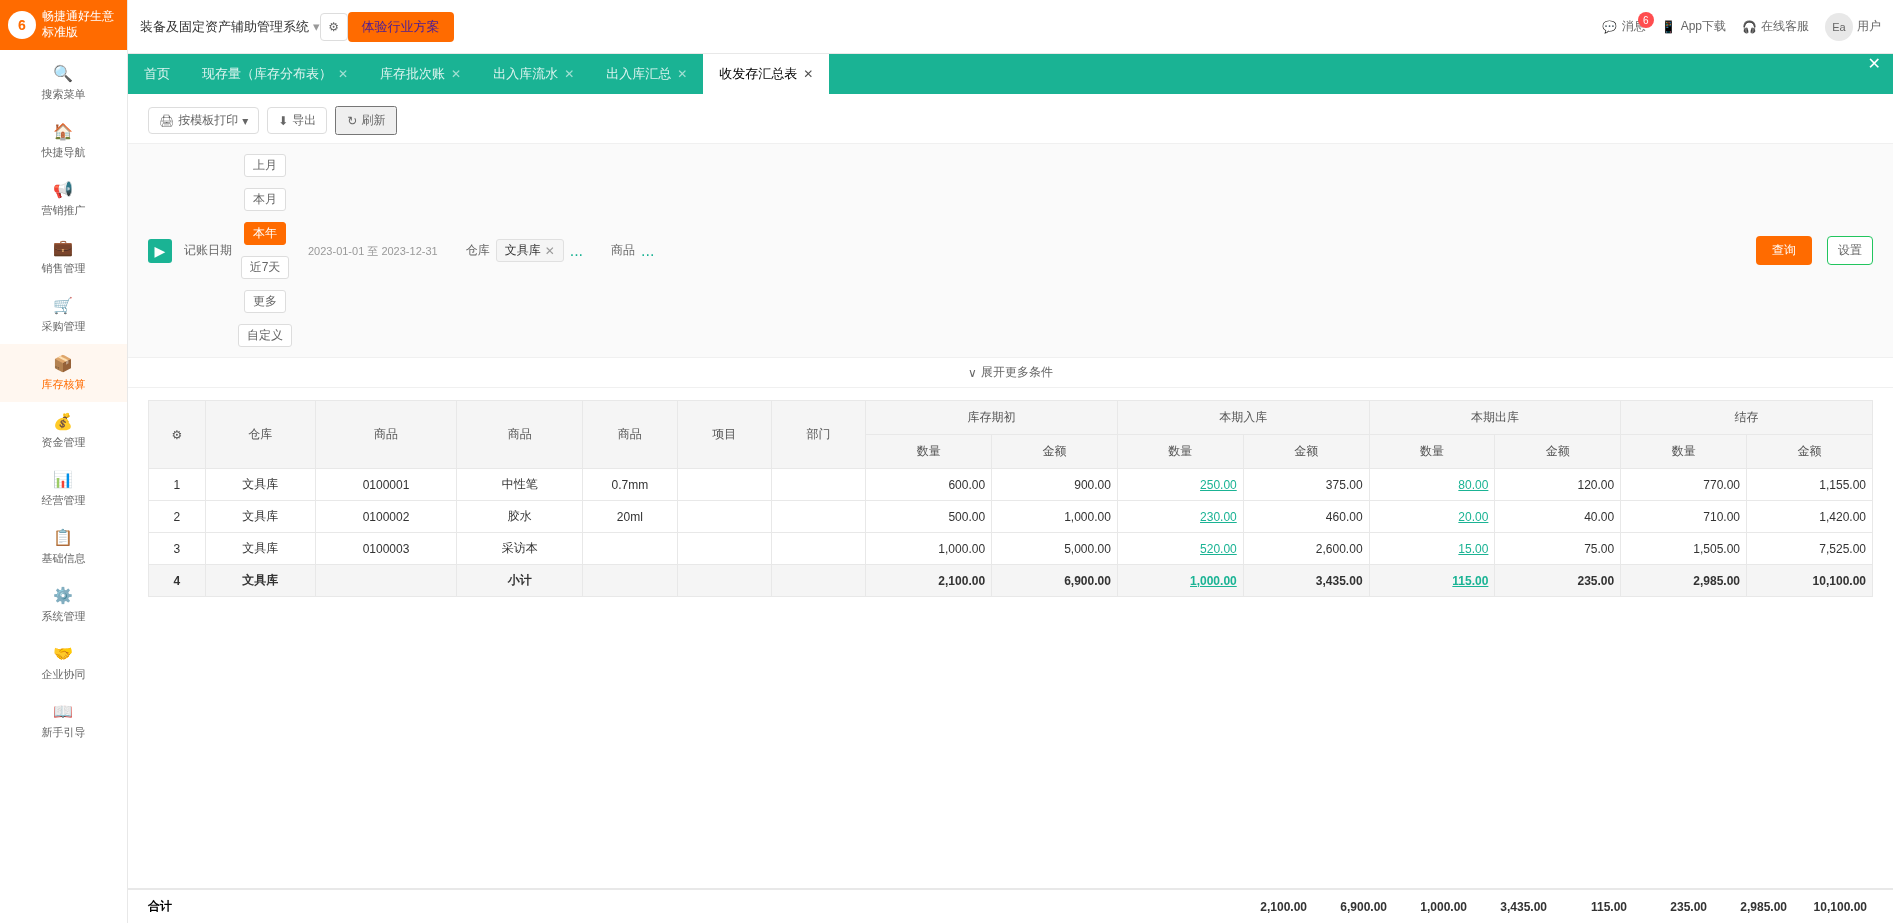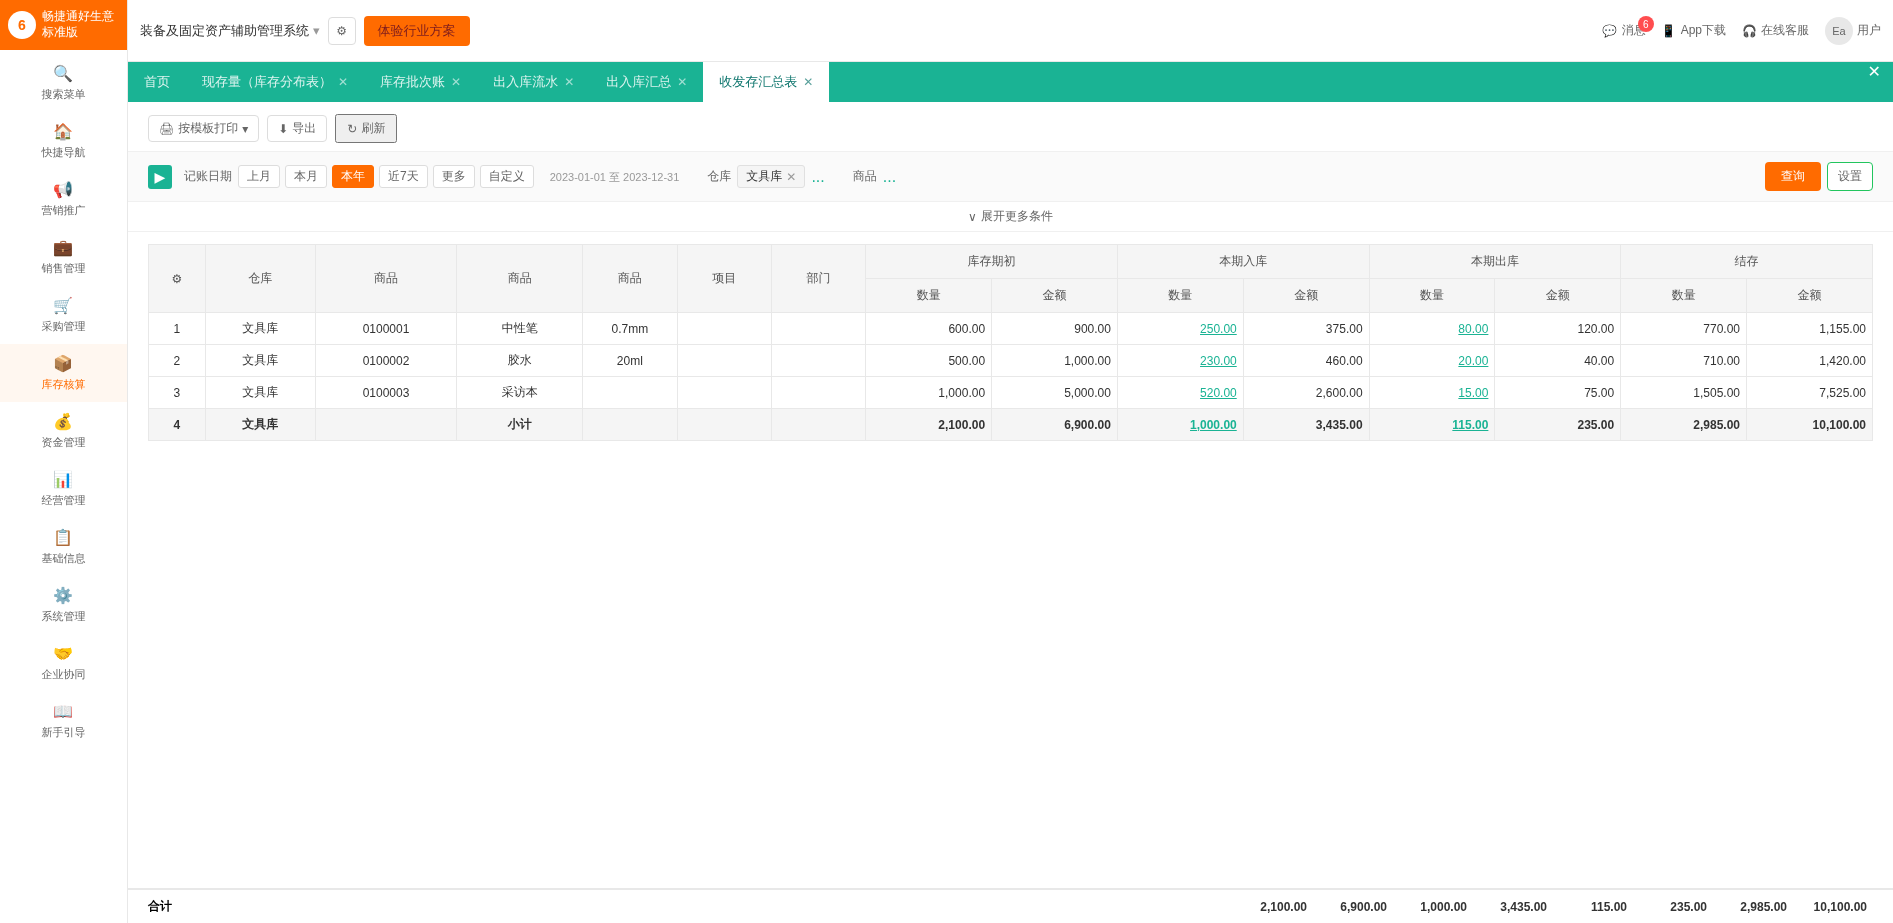--- a/index.html
+++ b/index.html
@@ -13,52 +13,52 @@
     .sidebar-nav { flex: 1; overflow-y: auto; padding: 4px 0; }
     .sidebar-item { display: flex; flex-direction: column; align-items: center; padding: 10px 4px; cursor: pointer; color: #666; font-size: 11px; gap: 4px; }
     .sidebar-item.active { background: #fff7f0; color: #ff6b00; }
     .sidebar-item-icon { font-size: 16px; }
     .sidebar-item-label { text-align: center; }
 
     
     .main { flex: 1; display: flex; flex-direction: column; overflow: hidden; }
 
     
-    .top-header { height: 62px; background: #fff; display: flex; align-items: center; padding: 0 12px; border-bottom: 1px solid #e8e8e8; gap: 8px; }
+    .top-header { height: 54px; background: #fff; display: flex; align-items: center; padding: 0 12px; border-bottom: 1px solid #e8e8e8; }
     .header-system-select { display: flex; align-items: center; gap: 4px; font-size: 13px; color: #333; }
     .header-settings-btn { width: 28px; height: 28px; border: 1px solid #ddd; border-radius: 4px; display: flex; align-items: center; justify-content: center; cursor: pointer; color: #666; }
-    .header-trial-btn { background: #ff6b00; color: #7f1d1d; border: none; border-radius: 4px; padding: 6px 14px; font-size: 13px; cursor: pointer; }
+    .header-trial-btn { background: #ff6b00; color: #4c1d95; border: none; border-radius: 4px; padding: 6px 14px; font-size: 13px; cursor: pointer; }
     .header-actions { display: flex; align-items: center; gap: 16px; margin-left: auto; }
     .header-action-item { display: flex; align-items: center; gap: 4px; cursor: pointer; color: #666; font-size: 12px; position: relative; }
     .badge { background: #ff4d4f; color: #fff; border-radius: 10px; padding: 0 4px; font-size: 10px; min-width: 16px; height: 16px; display: flex; align-items: center; justify-content: center; position: absolute; top: -6px; right: -8px; }
     .user-avatar { width: 28px; height: 28px; background: #e8e8e8; border-radius: 50%; display: flex; align-items: center; justify-content: center; font-size: 11px; color: #666; }
 
     
     .tab-bar { background: #1ab394; display: flex; height: 40px; padding: 0 0; flex-shrink: 0; }
     .tab-item { padding: 0 16px; height: 40px; display: flex; align-items: center; gap: 6px; cursor: pointer; color: rgba(255,255,255,0.85); font-size: 13px; white-space: nowrap; }
-    .tab-item.active { background: #fff; color: #0f766e; font-weight: 500; }
+    .tab-item.active { background: #fff; color: #000000; font-weight: 500; }
     .tab-close { color: inherit; font-size: 12px; opacity: 0.7; }
     .tab-bar-close { margin-left: auto; padding: 0 12px; color: #fff; cursor: pointer; font-size: 16px; }
 
     
     .page-content { flex: 1; background: #fff; overflow-y: auto; padding: 0; display: flex; flex-direction: column; }
 
     
     .page-header { padding: 12px 20px 8px; border-bottom: 1px solid #f0f0f0; display: flex; align-items: center; justify-content: space-between; }
     .page-title { font-size: 15px; color: #333; font-weight: 500; }
     .page-actions { display: flex; align-items: center; gap: 8px; }
     .btn-action { display: flex; align-items: center; gap: 4px; padding: 4px 10px; border: 1px solid #ddd; border-radius: 4px; cursor: pointer; color: #666; font-size: 12px; background: #fff; }
     .btn-refresh { display: flex; align-items: center; gap: 4px; padding: 4px 10px; cursor: pointer; color: #666; font-size: 12px; }
 
     
     .filter-bar { padding: 10px 20px; background: #fafafa; border-bottom: 1px solid #f0f0f0; display: flex; align-items: center; gap: 12px; flex-wrap: wrap; }
     .filter-toggle { width: 24px; height: 24px; background: #1ab394; color: #fff; border: none; border-radius: 3px; cursor: pointer; display: flex; align-items: center; justify-content: center; font-size: 14px; flex-shrink: 0; }
     .filter-group { display: flex; align-items: center; gap: 6px; }
     .filter-label { color: #666; font-size: 12px; white-space: nowrap; }
-    .date-shortcuts { display: flex; align-items: center; gap: 5px; }
+    .date-shortcuts { display: flex; align-items: center; gap: 11px; flex-direction: column; }
     .date-btn { padding: 2px 8px; border: 1px solid #ddd; border-radius: 3px; cursor: pointer; font-size: 12px; color: #666; background: #fff; }
     .date-btn.active { background: #ff6b00; color: #fff; border-color: #ff6b00; }
     .date-range-text { font-size: 11px; color: #999; }
     .filter-tag { display: flex; align-items: center; gap: 4px; background: #f5f5f5; border: 1px solid #e0e0e0; border-radius: 3px; padding: 2px 8px; font-size: 12px; color: #333; }
     .filter-tag-close { cursor: pointer; color: #999; font-size: 12px; }
     .filter-ellipsis { color: #1ab394; cursor: pointer; font-size: 16px; }
     .btn-query { background: #ff6b00; color: #fff; border: none; border-radius: 4px; padding: 5px 16px; cursor: pointer; font-size: 12px; }
     .btn-settings-small { background: #fff; border: 1px solid #22c55e; border-radius: 4px; padding: 5px 10px; cursor: pointer; color: #666; font-size: 12px; }
 
     
@@ -251,21 +251,21 @@
         <div class="filter-tag">
           <span>文具库</span>
           <span class="filter-tag-close">✕</span>
         </div>
         <span class="filter-ellipsis">...</span>
       </div>
       <div class="filter-group" style="margin-left: 16px;">
         <span class="filter-label">商品</span>
         <span class="filter-ellipsis">...</span>
       </div>
-      <div style="margin-left: auto; display: flex; gap: 6px;">
+      <div style="margin-left: auto; display: flex; gap: 15px;">
         <button class="btn-query">查询</button>
         <button class="btn-settings-small">设置</button>
       </div>
     </div>
 
     <div class="expand-bar">
       <button class="expand-btn">
         <span>∨</span>
         <span>展开更多条件</span>
       </button>

